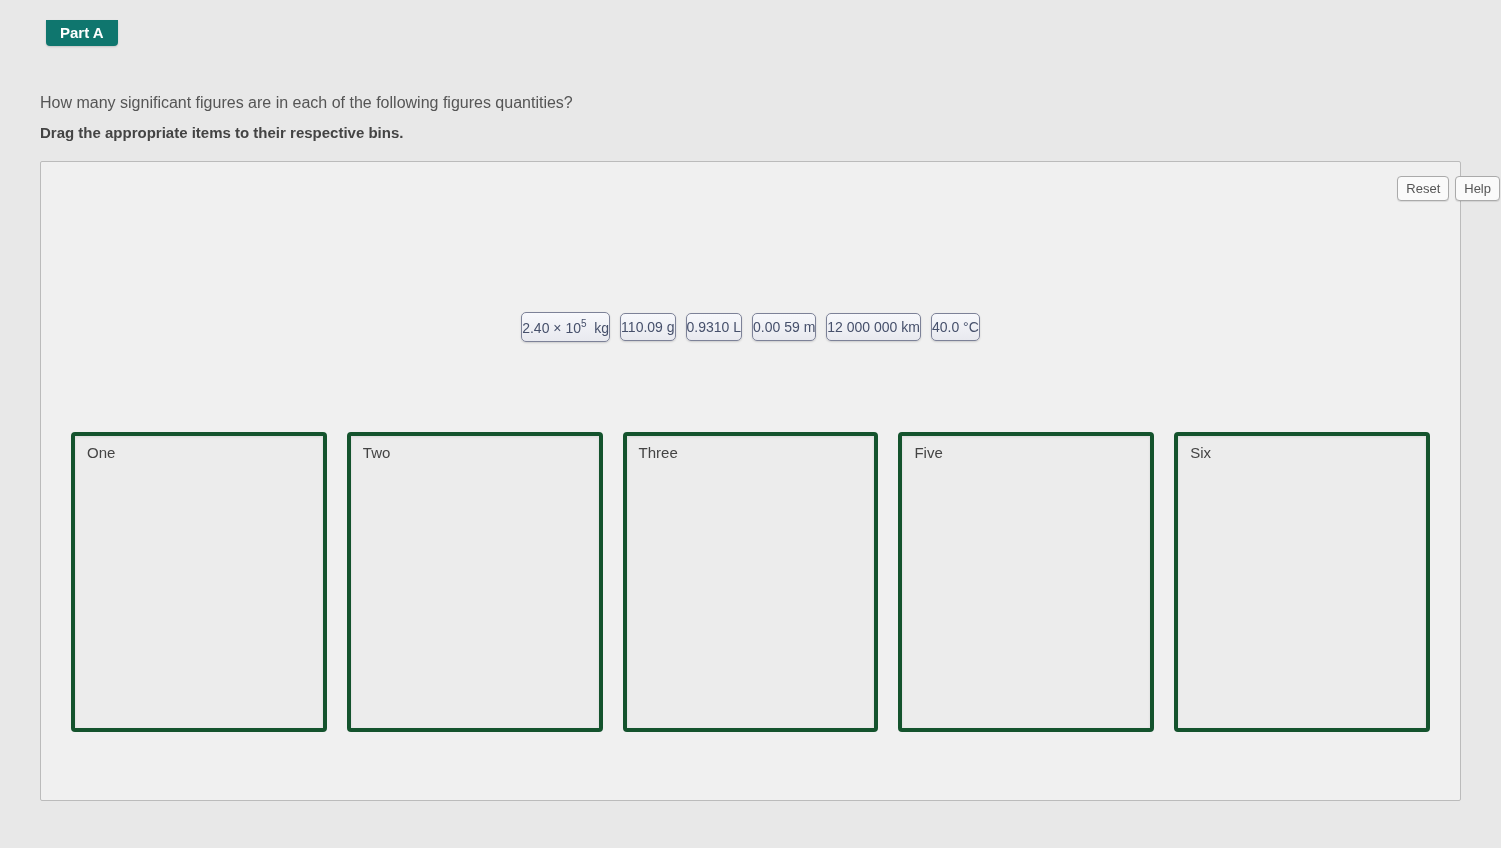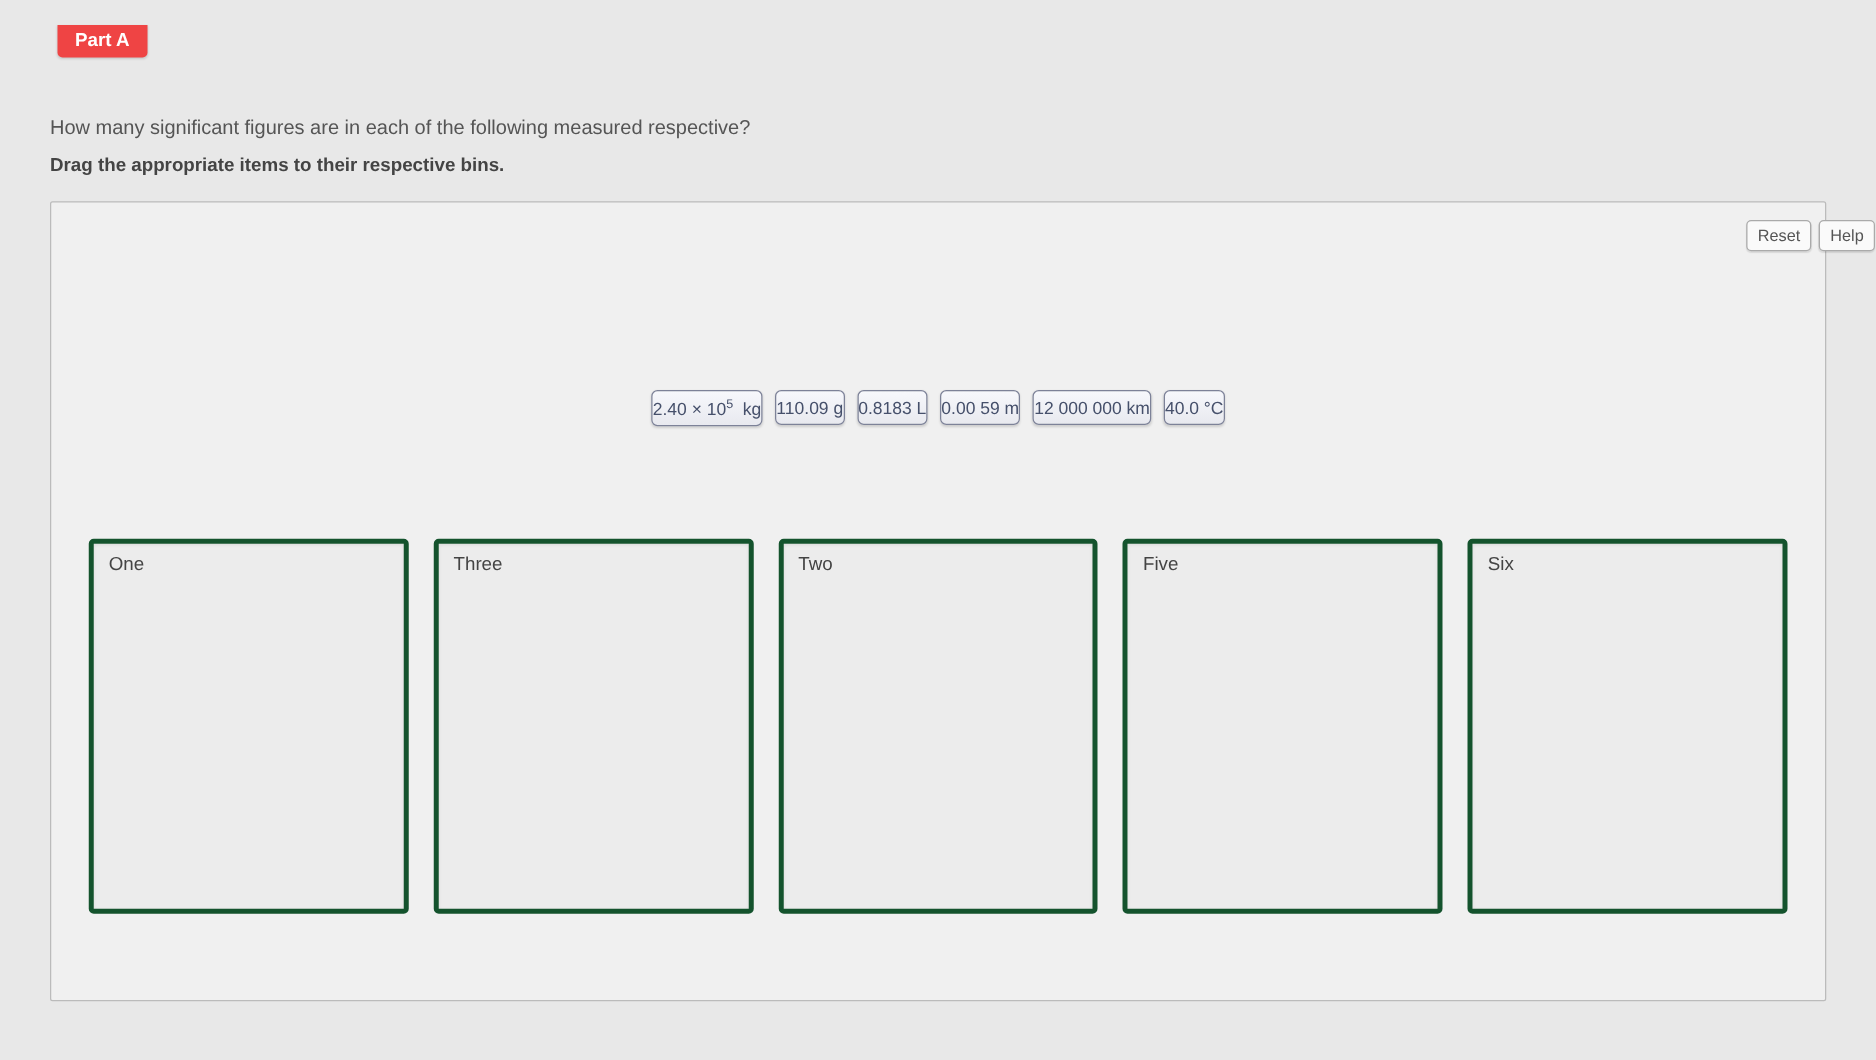--- a/index.html
+++ b/index.html
@@ -7,21 +7,21 @@
       font-family: Arial, Helvetica, sans-serif;
       background: #e8e8e8;
       width: 1501px;
       height: 848px;
       padding: 20px 40px;
       color: #555;
       font-size: 14px;
     }
     .part-header {
       display: inline-block;
-      background: #ef4444;
+      background: #0f766e;
       color: #fff;
       font-weight: bold;
       font-size: 15px;
       padding: 4px 14px 5px 14px;
       border-radius: 0 0 4px 4px;
       margin-left: 6px;
       margin-bottom: 18px;
       box-shadow: 0 1px 2px rgba(0,0,0,.15);
     }
     .question-text { margin: 30px 0 12px 0; color: #555; font-size: 16px; }
@@ -83,48 +83,48 @@
     }
     .bin-label { color: #444; font-size: 15px; }
   </style>
 </head>
 <body>
 
 
 
 <div class="part-header">Part A</div>
 
-<p class="question-text">How many significant figures are in each of the following measured respective?</p>
+<p class="question-text">How many significant figures are in each of the following figures quantities?</p>
 
 <p class="instruction-text">Drag the appropriate items to their respective bins.</p>
 
 <div class="workspace">
   <div class="top-buttons">
     <button>Reset</button>
     <button>Help</button>
   </div>
 
   <div class="draggable-area">
       <div class="draggable-item">2.40 × 10<sup>5</sup>&nbsp;&nbsp;kg</div>
       <div class="draggable-item">110.09 g</div>
-      <div class="draggable-item">0.8183 L</div>
+      <div class="draggable-item">0.9310 L</div>
       <div class="draggable-item">0.00 59 m</div>
       <div class="draggable-item">12 000 000 km</div>
       <div class="draggable-item">40.0 °C</div>
     </div>
 
   <div class="bins">
       <div class="bin">
         <div class="bin-label">One</div>
       </div>
       <div class="bin">
-        <div class="bin-label">Three</div>
+        <div class="bin-label">Two</div>
       </div>
       <div class="bin">
-        <div class="bin-label">Two</div>
+        <div class="bin-label">Three</div>
       </div>
       <div class="bin">
         <div class="bin-label">Five</div>
       </div>
       <div class="bin">
         <div class="bin-label">Six</div>
       </div>
     </div>
 </div>
 

